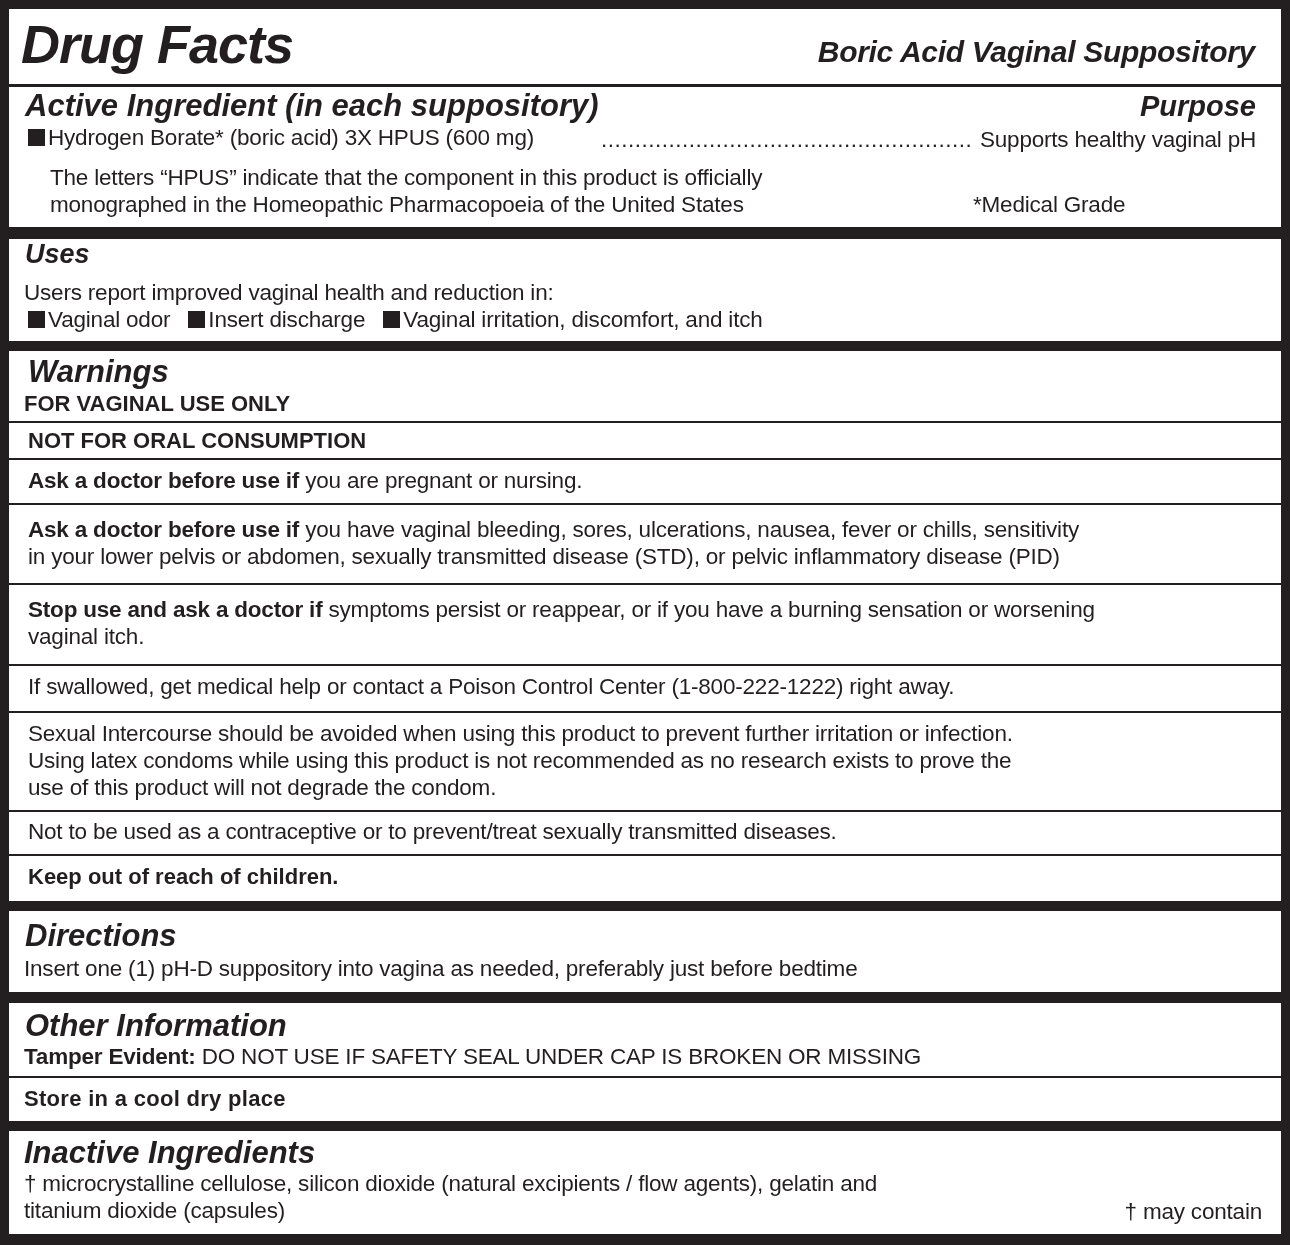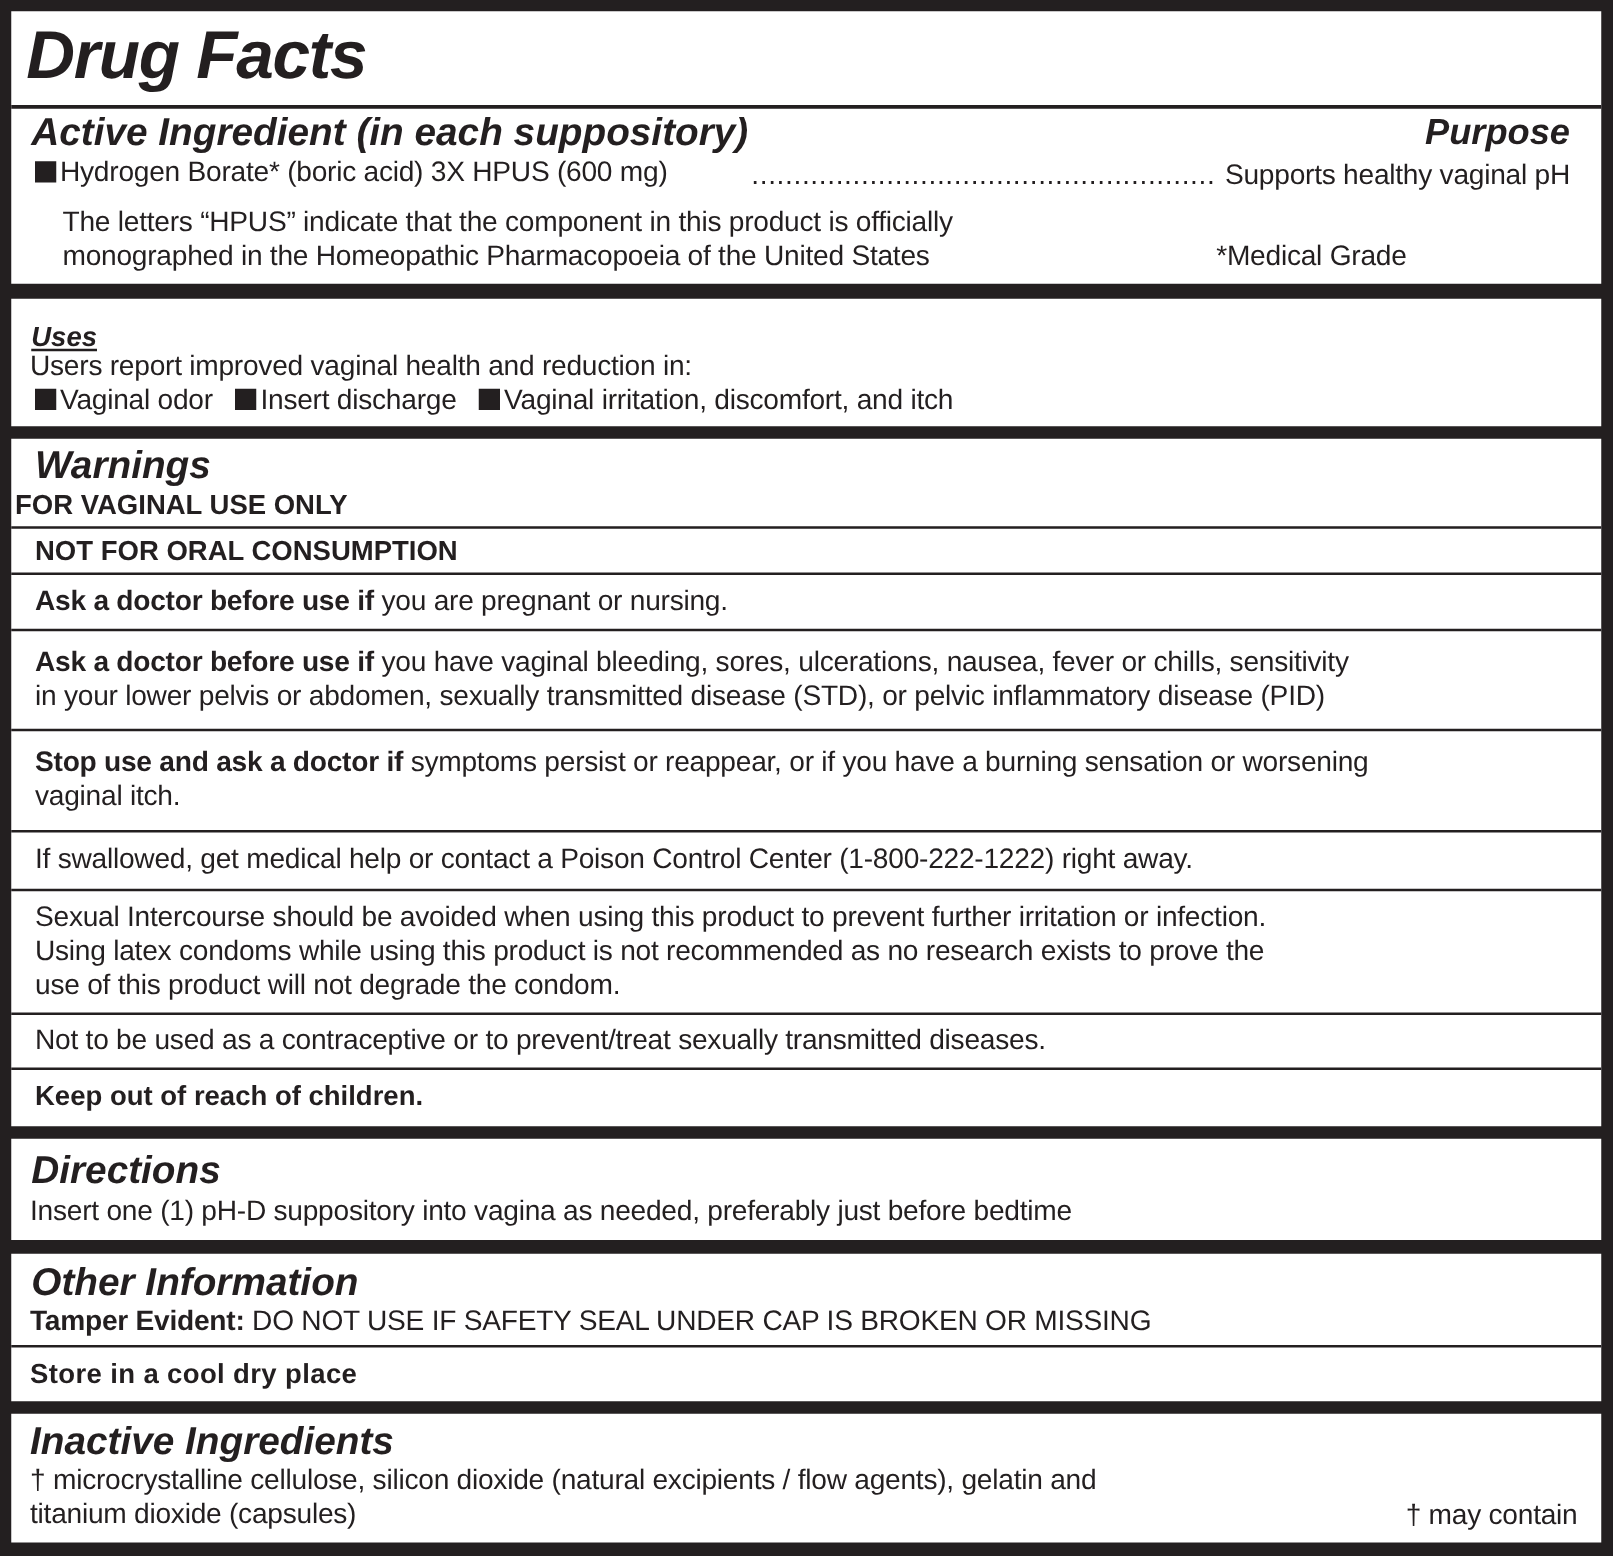--- a/index.html
+++ b/index.html
@@ -12,46 +12,47 @@
   .b { font-weight: bold; }
   .sq { display: inline-block; width: 17px; height: 17px; background: #231f20; vertical-align: -1px; margin-right: 3px; }
   .body { font-size: 22.5px; letter-spacing: -0.2px; }
   .bodyb { font-size: 22px; }
 </style>
 </head>
 <body>
 
 <div class="panel" style="top:9px;height:218px;">
   <div class="t h-italic" style="left:12px;top:4px;font-size:54px;letter-spacing:-1px;">Drug Facts</div>
+  <div class="t h-italic" style="right:26px;top:26px;font-size:30px;letter-spacing:-0.3px;">Boric Acid Vaginal Suppository</div>
 </div>
 <div class="rule" style="top:84px;height:3px;"></div>
 
 <div class="t h-italic" style="left:25px;top:88px;font-size:31px;">Active Ingredient (in each suppository)</div>
 <div class="t h-italic" style="right:34px;top:90px;font-size:29px;">Purpose</div>
 <div class="t body" style="left:28px;top:125px;">
   <span class="sq"></span><span>Hydrogen Borate* (boric acid) 3X HPUS (600 mg)</span>
 </div>
 <div class="t body" style="left:601px;top:127px;letter-spacing:0.5px;">.......................................................</div>
 <div class="t body" style="right:34px;top:127px;">Supports healthy vaginal pH</div>
 <div class="t body" style="left:50px;top:165px;">The letters “HPUS” indicate that the component in this product is officially</div>
 <div class="t body" style="left:50px;top:192px;">monographed in the Homeopathic Pharmacopoeia of the United States</div>
 <div class="t body" style="left:973px;top:192px;">*Medical Grade</div>
 
 <div class="panel" style="top:239px;height:102px;"></div>
-<div class="t h-italic" style="left:25px;top:257px;font-size:22px;text-decoration:underline;">Uses</div>
+<div class="t h-italic" style="left:25px;top:239px;font-size:27px;">Uses</div>
 <div class="t body" style="left:24px;top:280px;">Users report improved vaginal health and reduction in:</div>
 <div class="t body" style="left:28px;top:307px;">
   <span class="sq"></span><span>Vaginal odor</span>
   <span class="sq" style="margin-left:12px;"></span><span>Insert discharge</span>
   <span class="sq" style="margin-left:12px;"></span><span>Vaginal irritation, discomfort, and itch</span>
 </div>
 
 <div class="panel" style="top:351px;height:550px;"></div>
 <div class="t h-italic" style="left:28px;top:354px;font-size:31px;">Warnings</div>
-<div class="t b bodyb" style="left:12px;top:391px;">FOR VAGINAL USE ONLY</div>
+<div class="t b bodyb" style="left:24px;top:391px;">FOR VAGINAL USE ONLY</div>
 <div class="rule" style="top:421px;"></div>
 <div class="t b bodyb" style="left:28px;top:428px;">NOT FOR ORAL CONSUMPTION</div>
 <div class="rule" style="top:458px;"></div>
 <div class="t body" style="left:28px;top:468px;">
   <span class="b">Ask a doctor before use if</span><span> you are pregnant or nursing.</span>
 </div>
 <div class="rule" style="top:503px;"></div>
 <div class="t body" style="left:28px;top:517px;">
   <span class="b">Ask a doctor before use if</span><span> you have vaginal bleeding, sores, ulcerations, nausea, fever or chills, sensitivity</span>
 </div>

